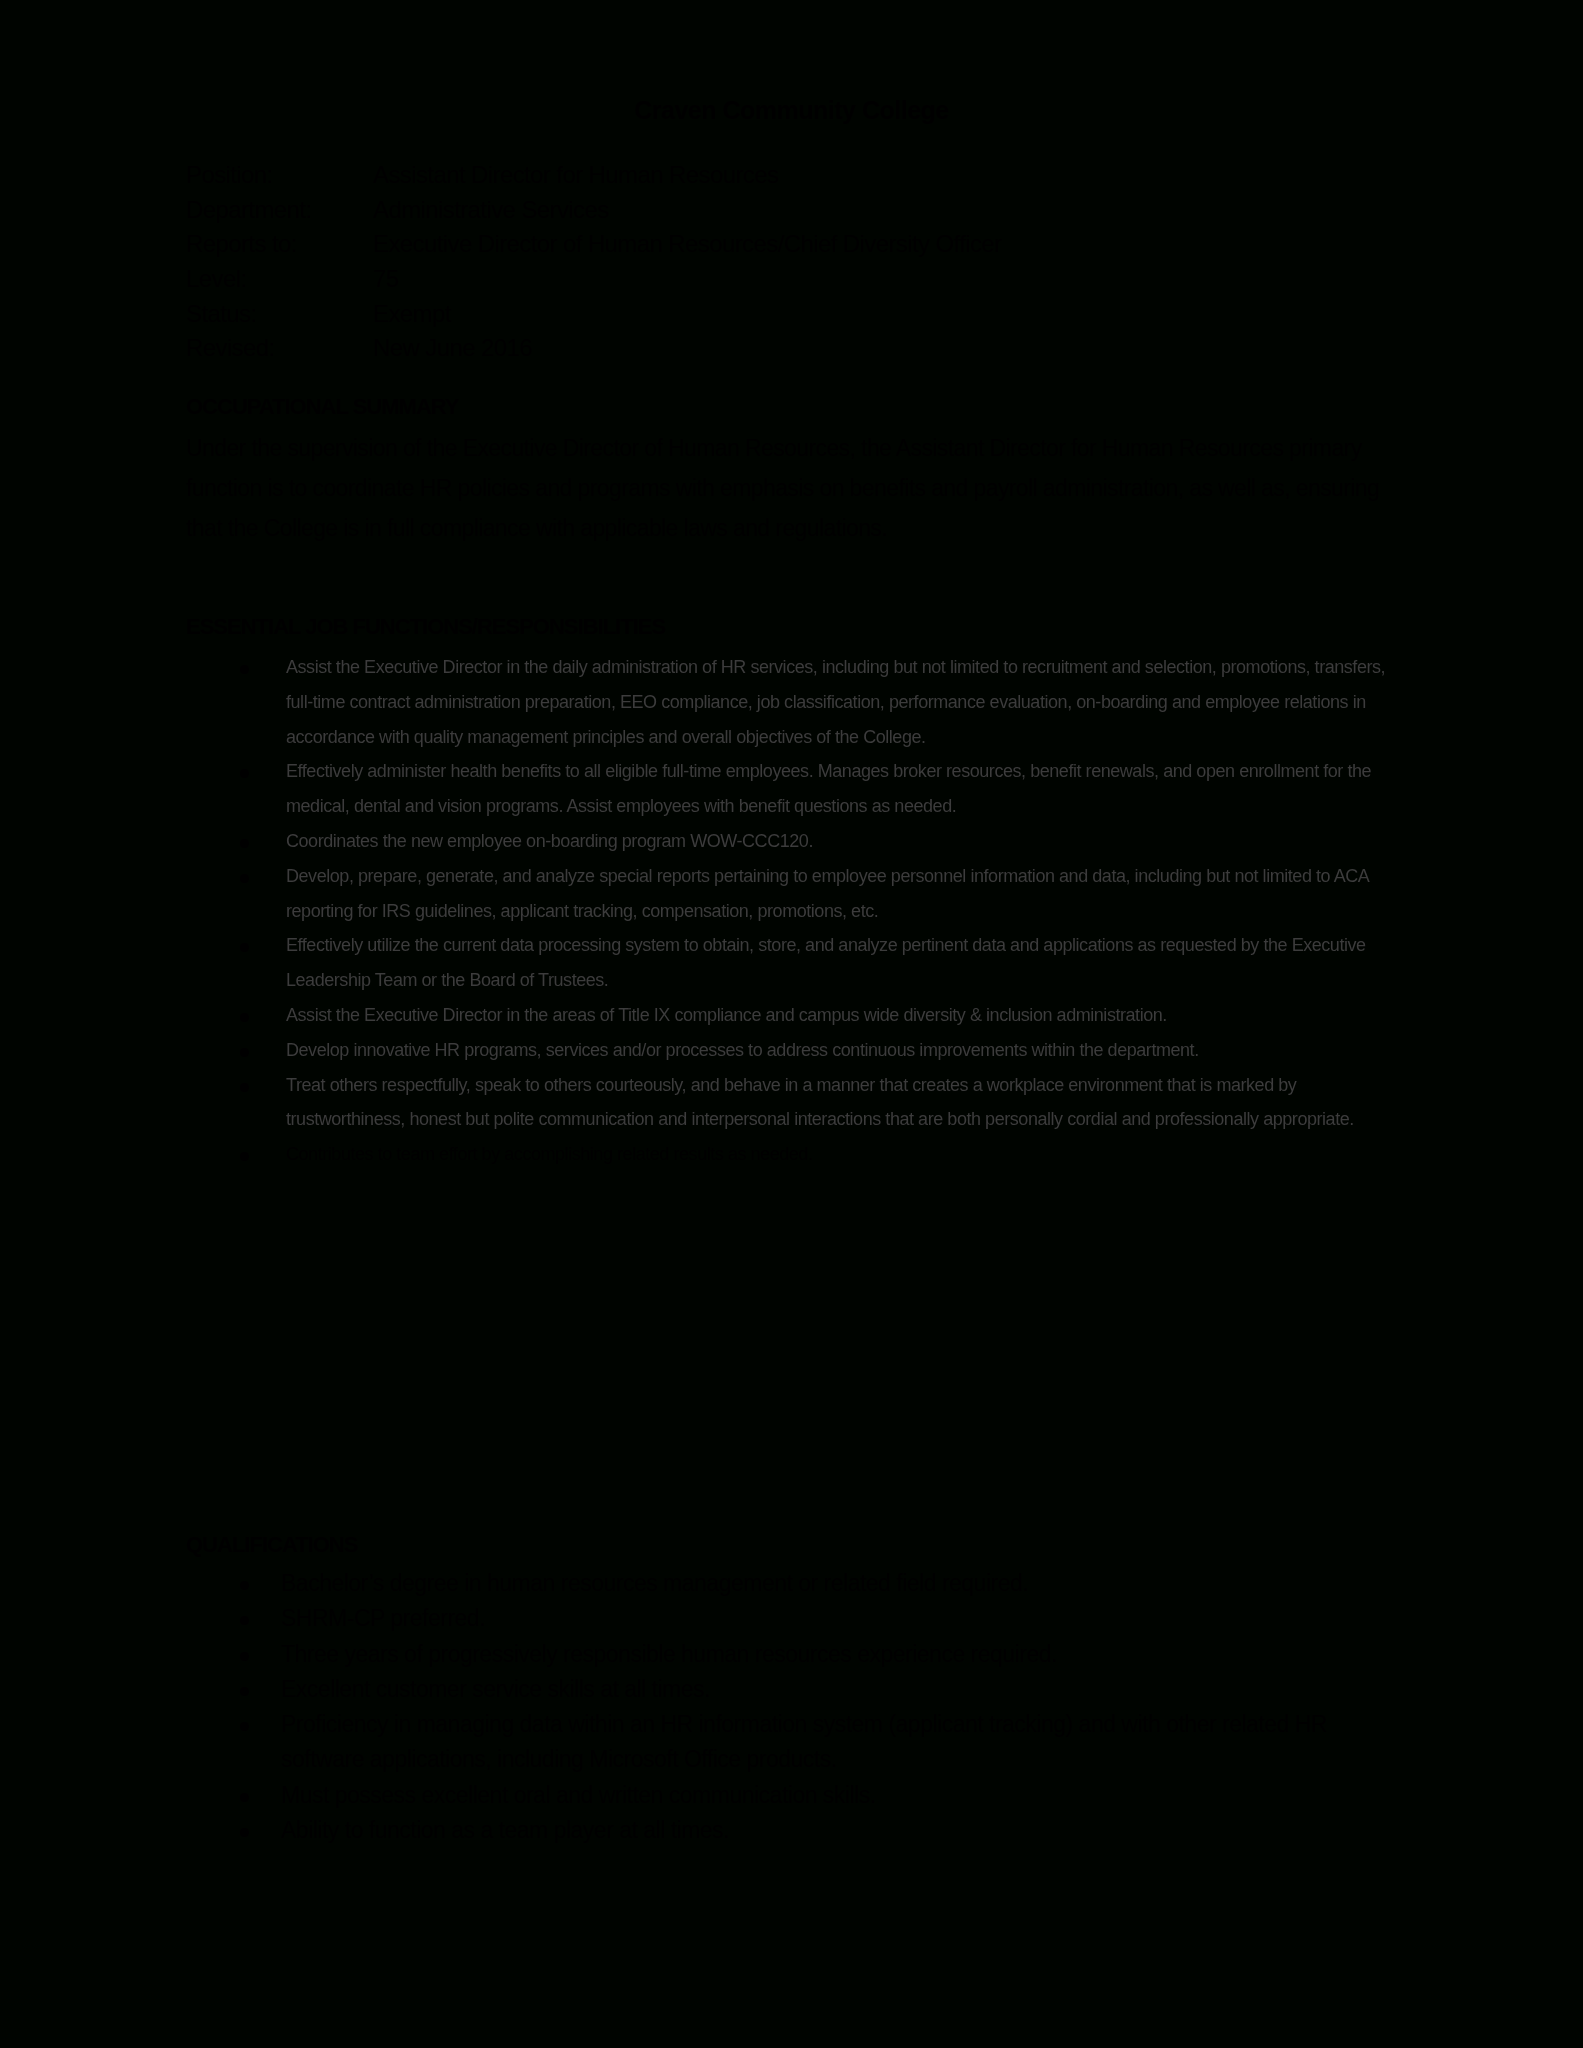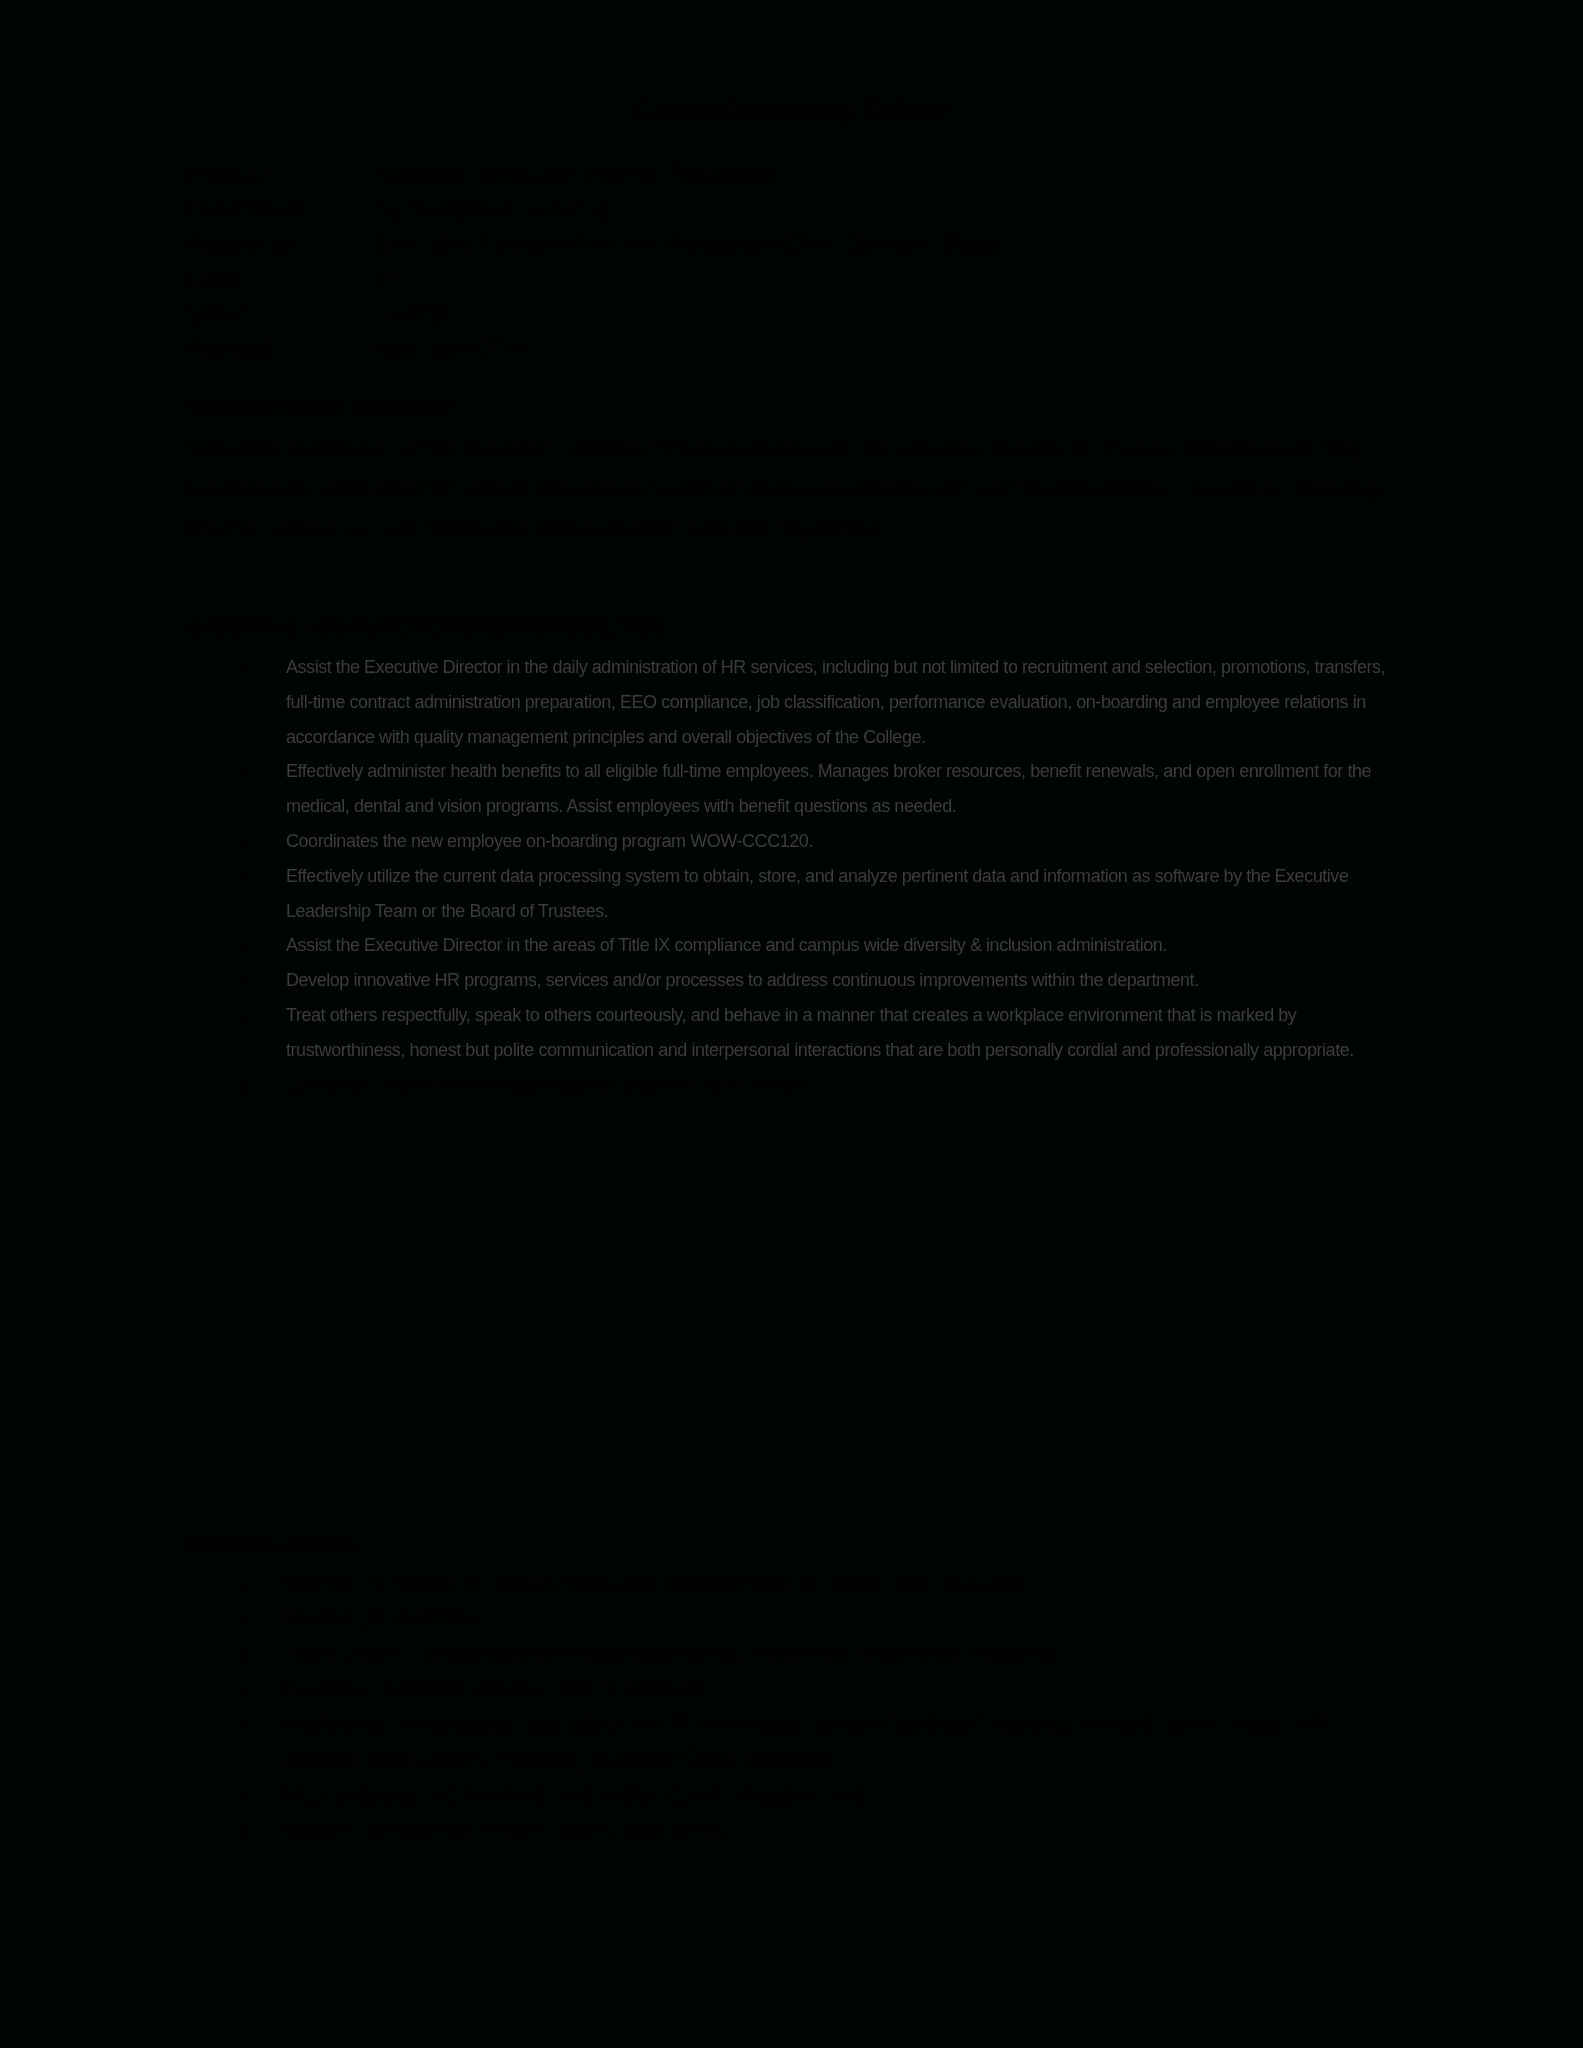--- a/index.html
+++ b/index.html
@@ -137,22 +137,22 @@
   </div>
 
   <div class="section-heading" style="top:394px;">OCCUPATIONAL SUMMARY</div>
   <div class="summary">Under the supervision of the Executive Director of Human Resources, the Assistant Director for Human Resources primary function is to coordinate HR policies and programs with emphasis on benefits and payroll administration, as well as, ensuring that the College is in full compliance with applicable laws and regulations.</div>
 
   <div class="section-heading" style="top:614px;">ESSENTIAL JOB FUNCTIONS/RESPONSIBILITIES</div>
   <ul class="resp-list">
     <li><span class="bullet"></span><span>Assist the Executive Director in the daily administration of HR services, including but not limited to recruitment and selection, promotions, transfers, full-time contract administration preparation, EEO compliance, job classification, performance evaluation, on-boarding and employee relations in accordance with quality management principles and overall objectives of the College.</span></li>
     <li><span class="bullet"></span><span>Effectively administer health benefits to all eligible full-time employees. Manages broker resources, benefit renewals, and open enrollment for the medical, dental and vision programs. Assist employees with benefit questions as needed.</span></li>
     <li><span class="bullet"></span><span>Coordinates the new employee on-boarding program WOW-CCC120.</span></li>
-    <li><span class="bullet"></span></li>
-    <li><span class="bullet"></span><span>Effectively utilize the current data processing system to obtain, store, and analyze pertinent data and information as software by the Executive Leadership Team or the Board of Trustees.</span></li>
+    <li><span class="bullet"></span><span>Develop, prepare, generate, and analyze special reports pertaining to employee personnel information and data, including but not limited to ACA reporting for IRS guidelines, applicant tracking, compensation, promotions, etc.</span></li>
+    <li><span class="bullet"></span><span>Effectively utilize the current data processing system to obtain, store, and analyze pertinent data and applications as requested by the Executive Leadership Team or the Board of Trustees.</span></li>
     <li><span class="bullet"></span><span>Assist the Executive Director in the areas of Title IX compliance and campus wide diversity &amp; inclusion administration.</span></li>
     <li><span class="bullet"></span><span>Develop innovative HR programs, services and/or processes to address continuous improvements within the department.</span></li>
     <li><span class="bullet"></span><span>Treat others respectfully, speak to others courteously, and behave in a manner that creates a workplace environment that is marked by trustworthiness, honest but polite communication and interpersonal interactions that are both personally cordial and professionally appropriate.</span></li>
     <li class="dark"><span class="bullet"></span><span>Contributes to team effort by accomplishing related results as needed.</span></li>
   </ul>
 
   <div class="section-heading" style="top:1532px;">QUALIFICATIONS</div>
   <ul class="qual-list">
     <li><span class="bullet"></span><span>Bachelor’s degree in human resources management or related field required.</span></li>
     <li><span class="bullet"></span><span>SHRM-CP preferred.</span></li>

